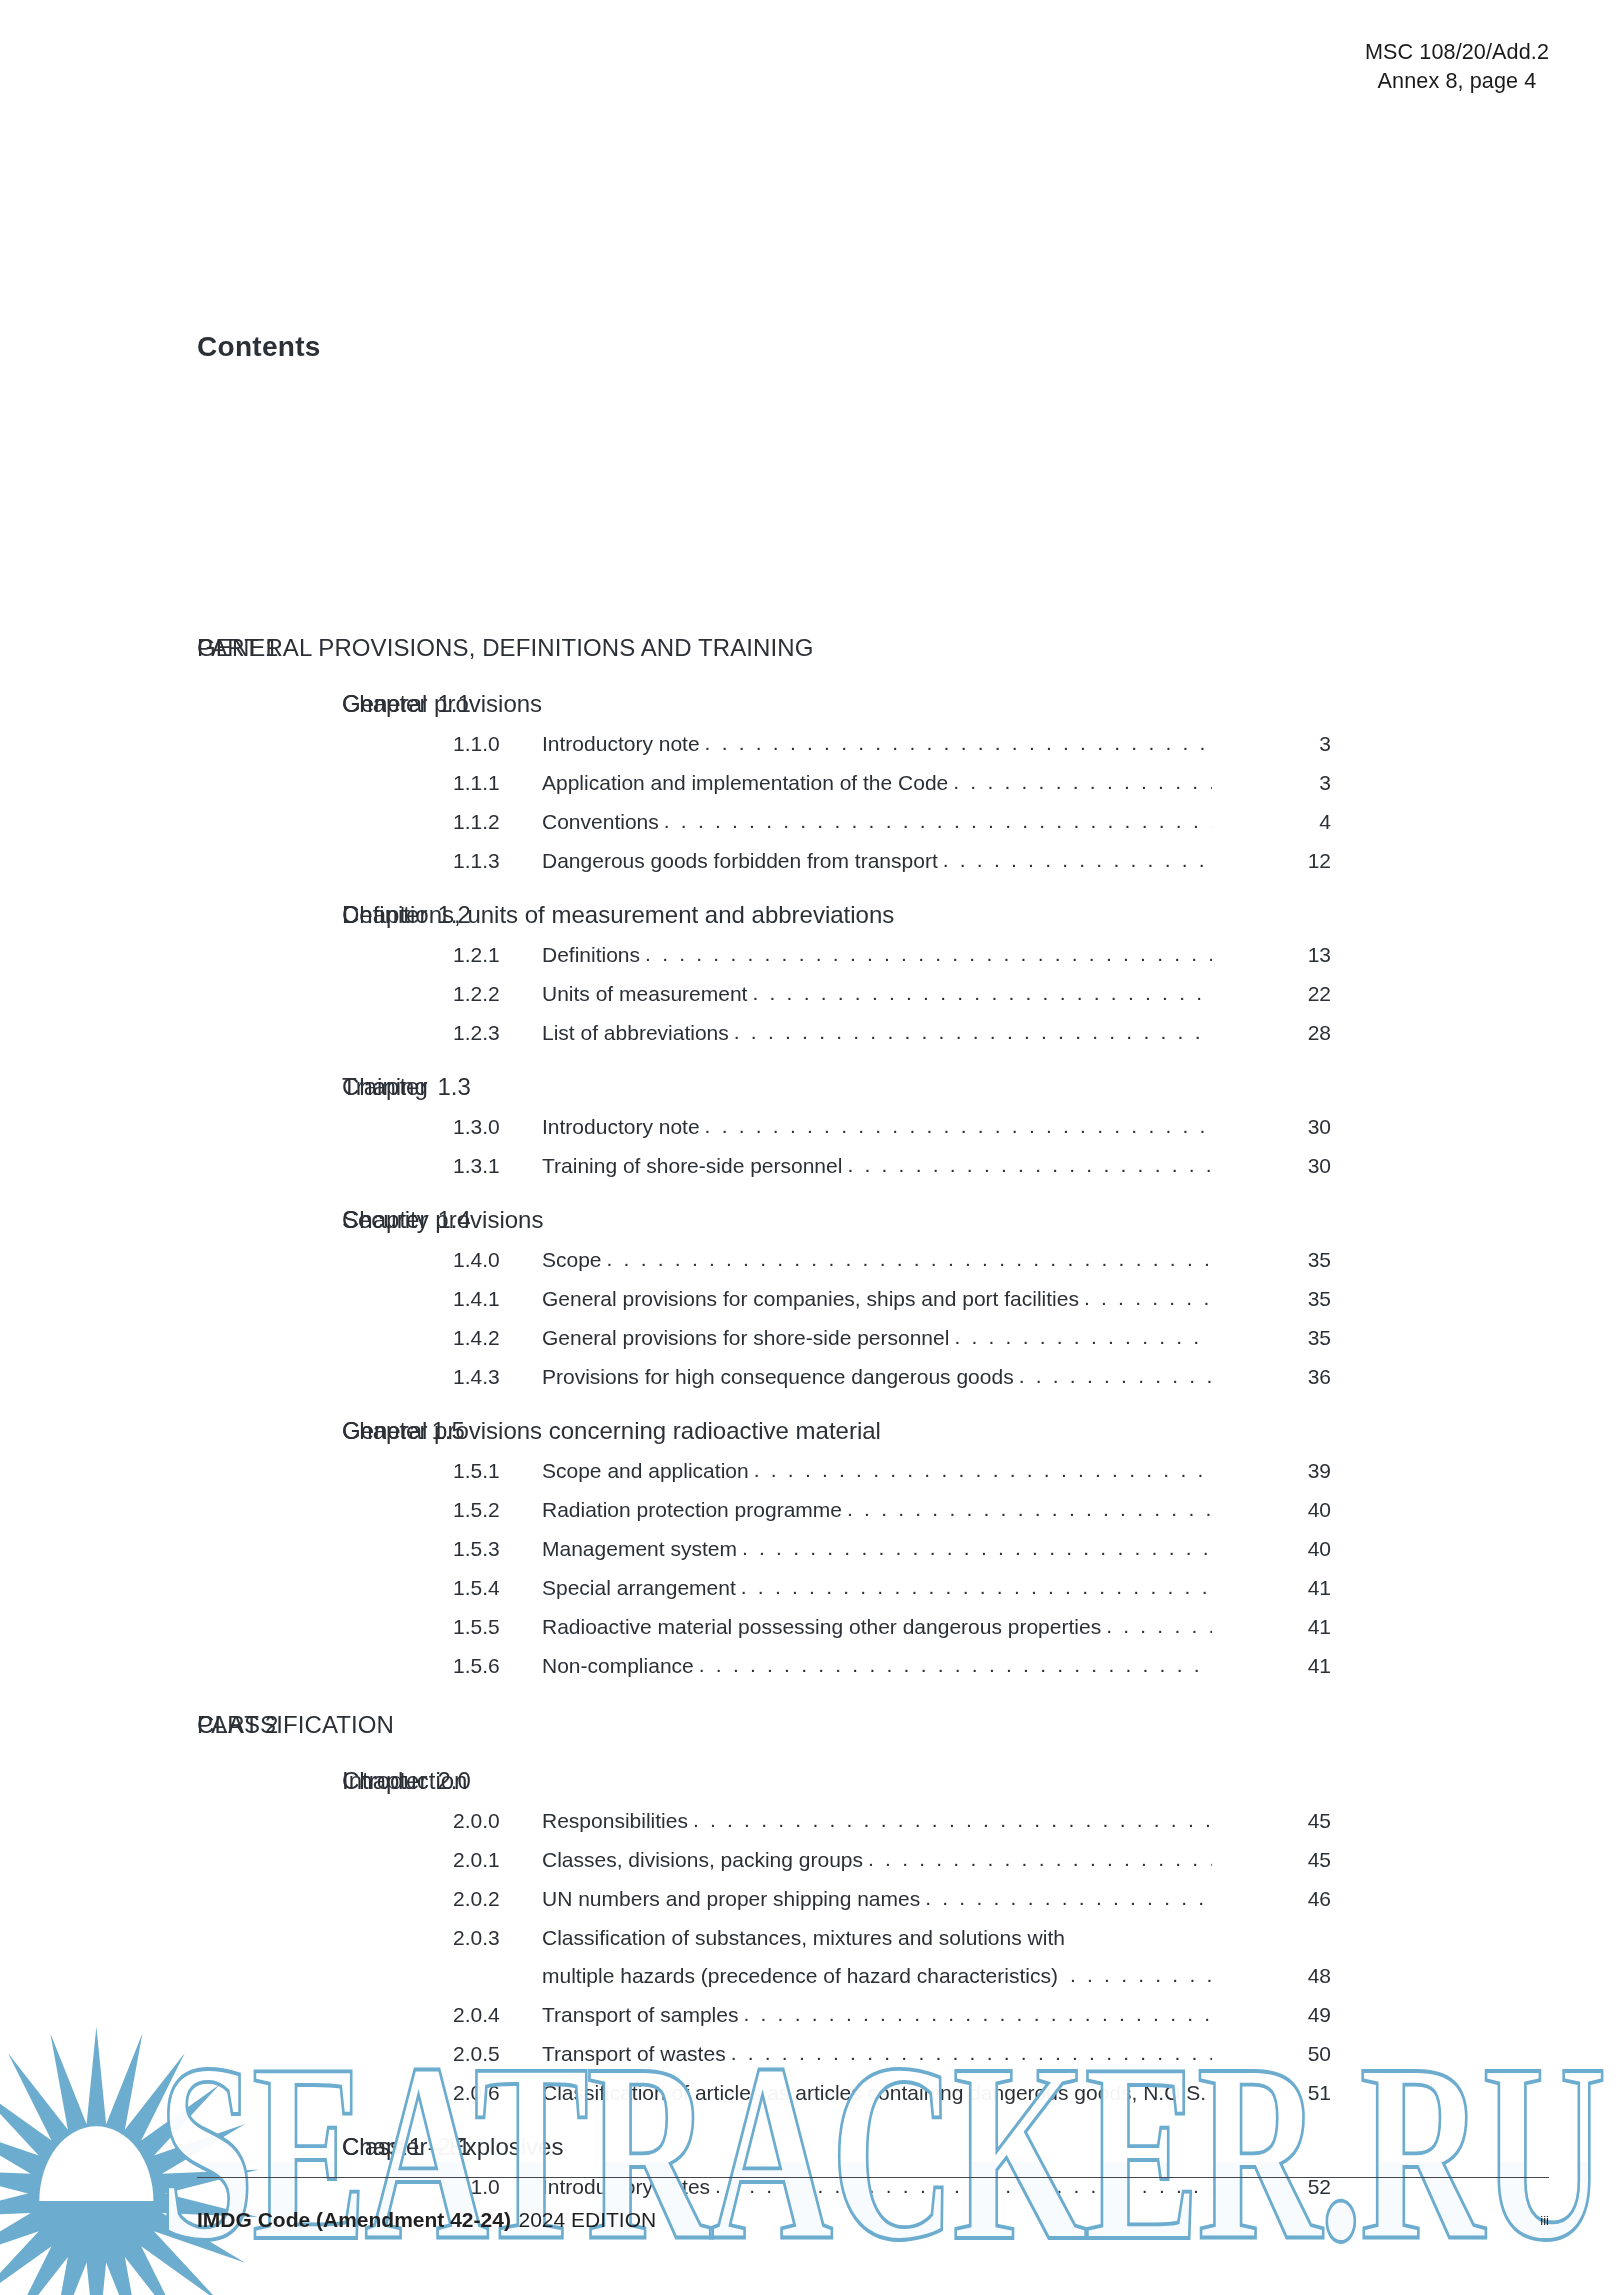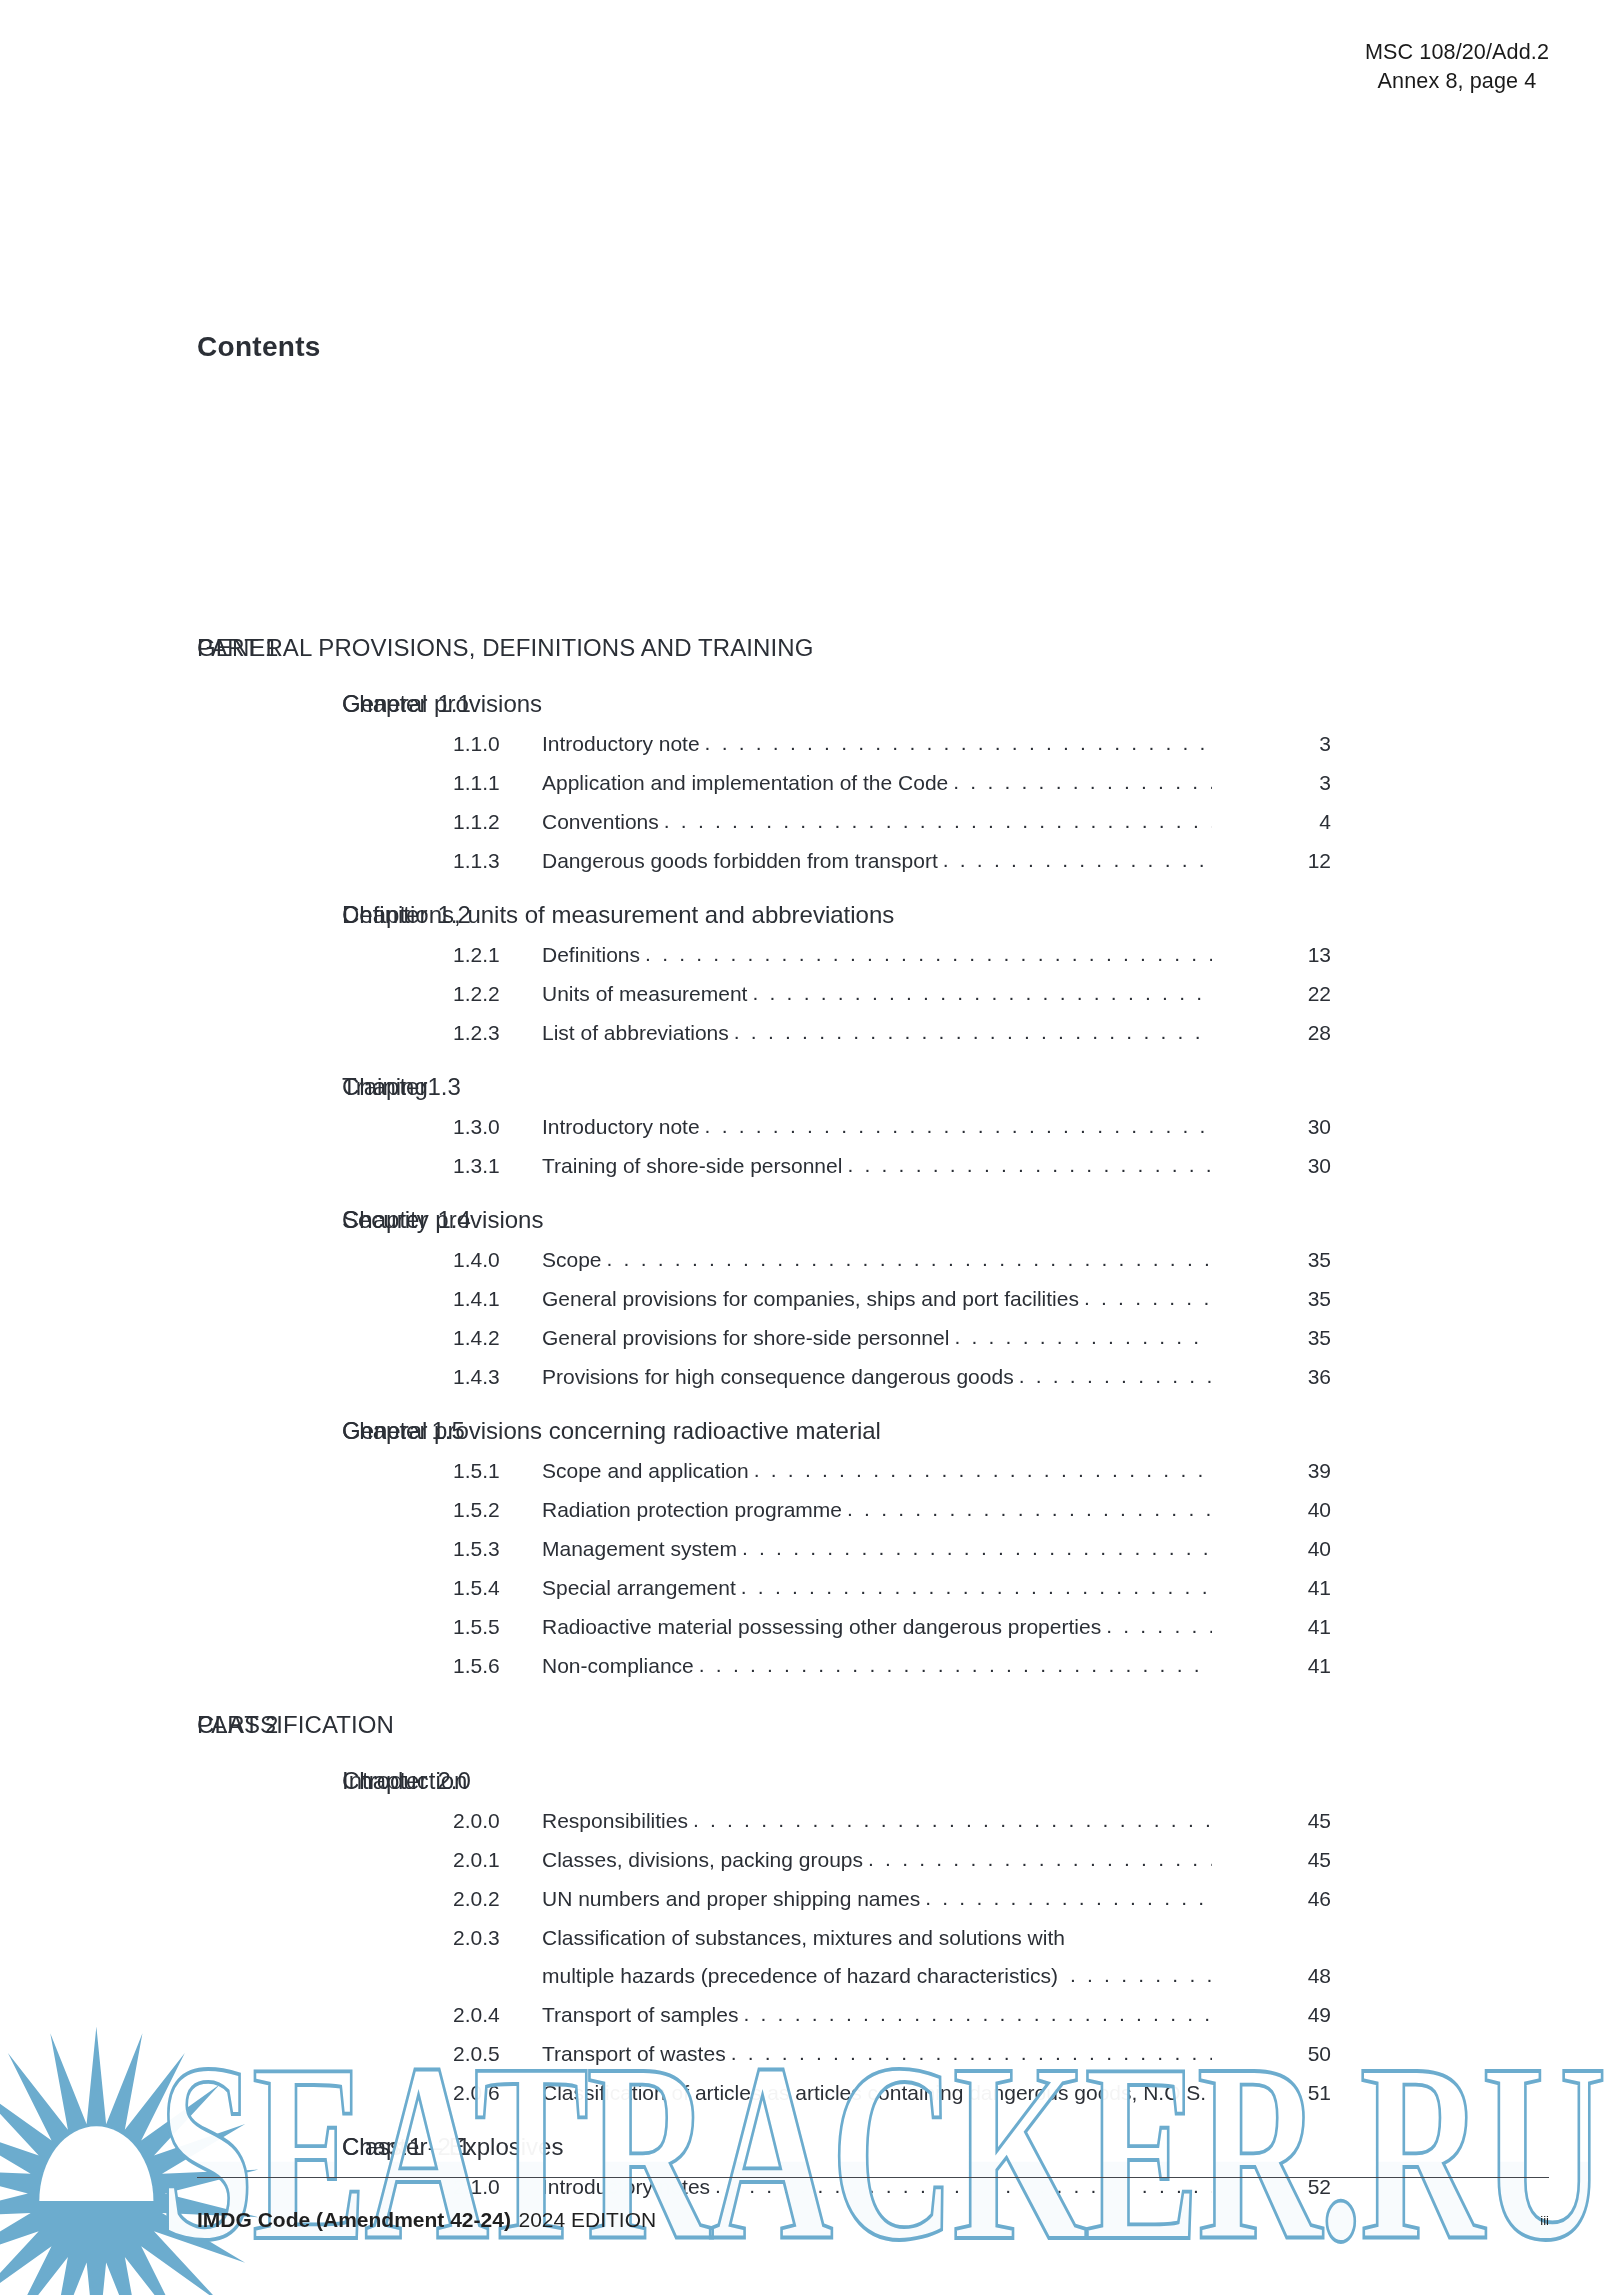--- a/index.html
+++ b/index.html
@@ -252,21 +252,21 @@
     </div>
     <div class="entry-row">
       <div class="entry-num">1.2.3</div>
       <div class="entry-mid">
         <div class="entry-text">List of abbreviations</div>
         <div class="leader">. . . . . . . . . . . . . . . . . . . . . . . . . . . . . . . . . . . . . . . . . . . . . . . . . . . . . . . . . . . . . . . . . . . . . . . . . . . . . . . . . . . . . . . . . . . . . . . . . . . . . . . . . . . . . . . . . . . . . . . . </div>
       </div>
       <div class="entry-page">28</div>
     </div>
     <div class="chapter-row">
-      <div class="chapter-label"><span>Chapter</span><span style="font-weight: 400; ">1.3</span></div>
+      <div class="chapter-label"><span>Chapter</span><span style="font-weight: 400; margin-left: 10px;">1.3</span></div>
       <div class="chapter-title">Training</div>
     </div>
     <div class="entry-row first">
       <div class="entry-num">1.3.0</div>
       <div class="entry-mid">
         <div class="entry-text">Introductory note</div>
         <div class="leader">. . . . . . . . . . . . . . . . . . . . . . . . . . . . . . . . . . . . . . . . . . . . . . . . . . . . . . . . . . . . . . . . . . . . . . . . . . . . . . . . . . . . . . . . . . . . . . . . . . . . . . . . . . . . . . . . . . . . . . . . </div>
       </div>
       <div class="entry-page">30</div>
     </div>

